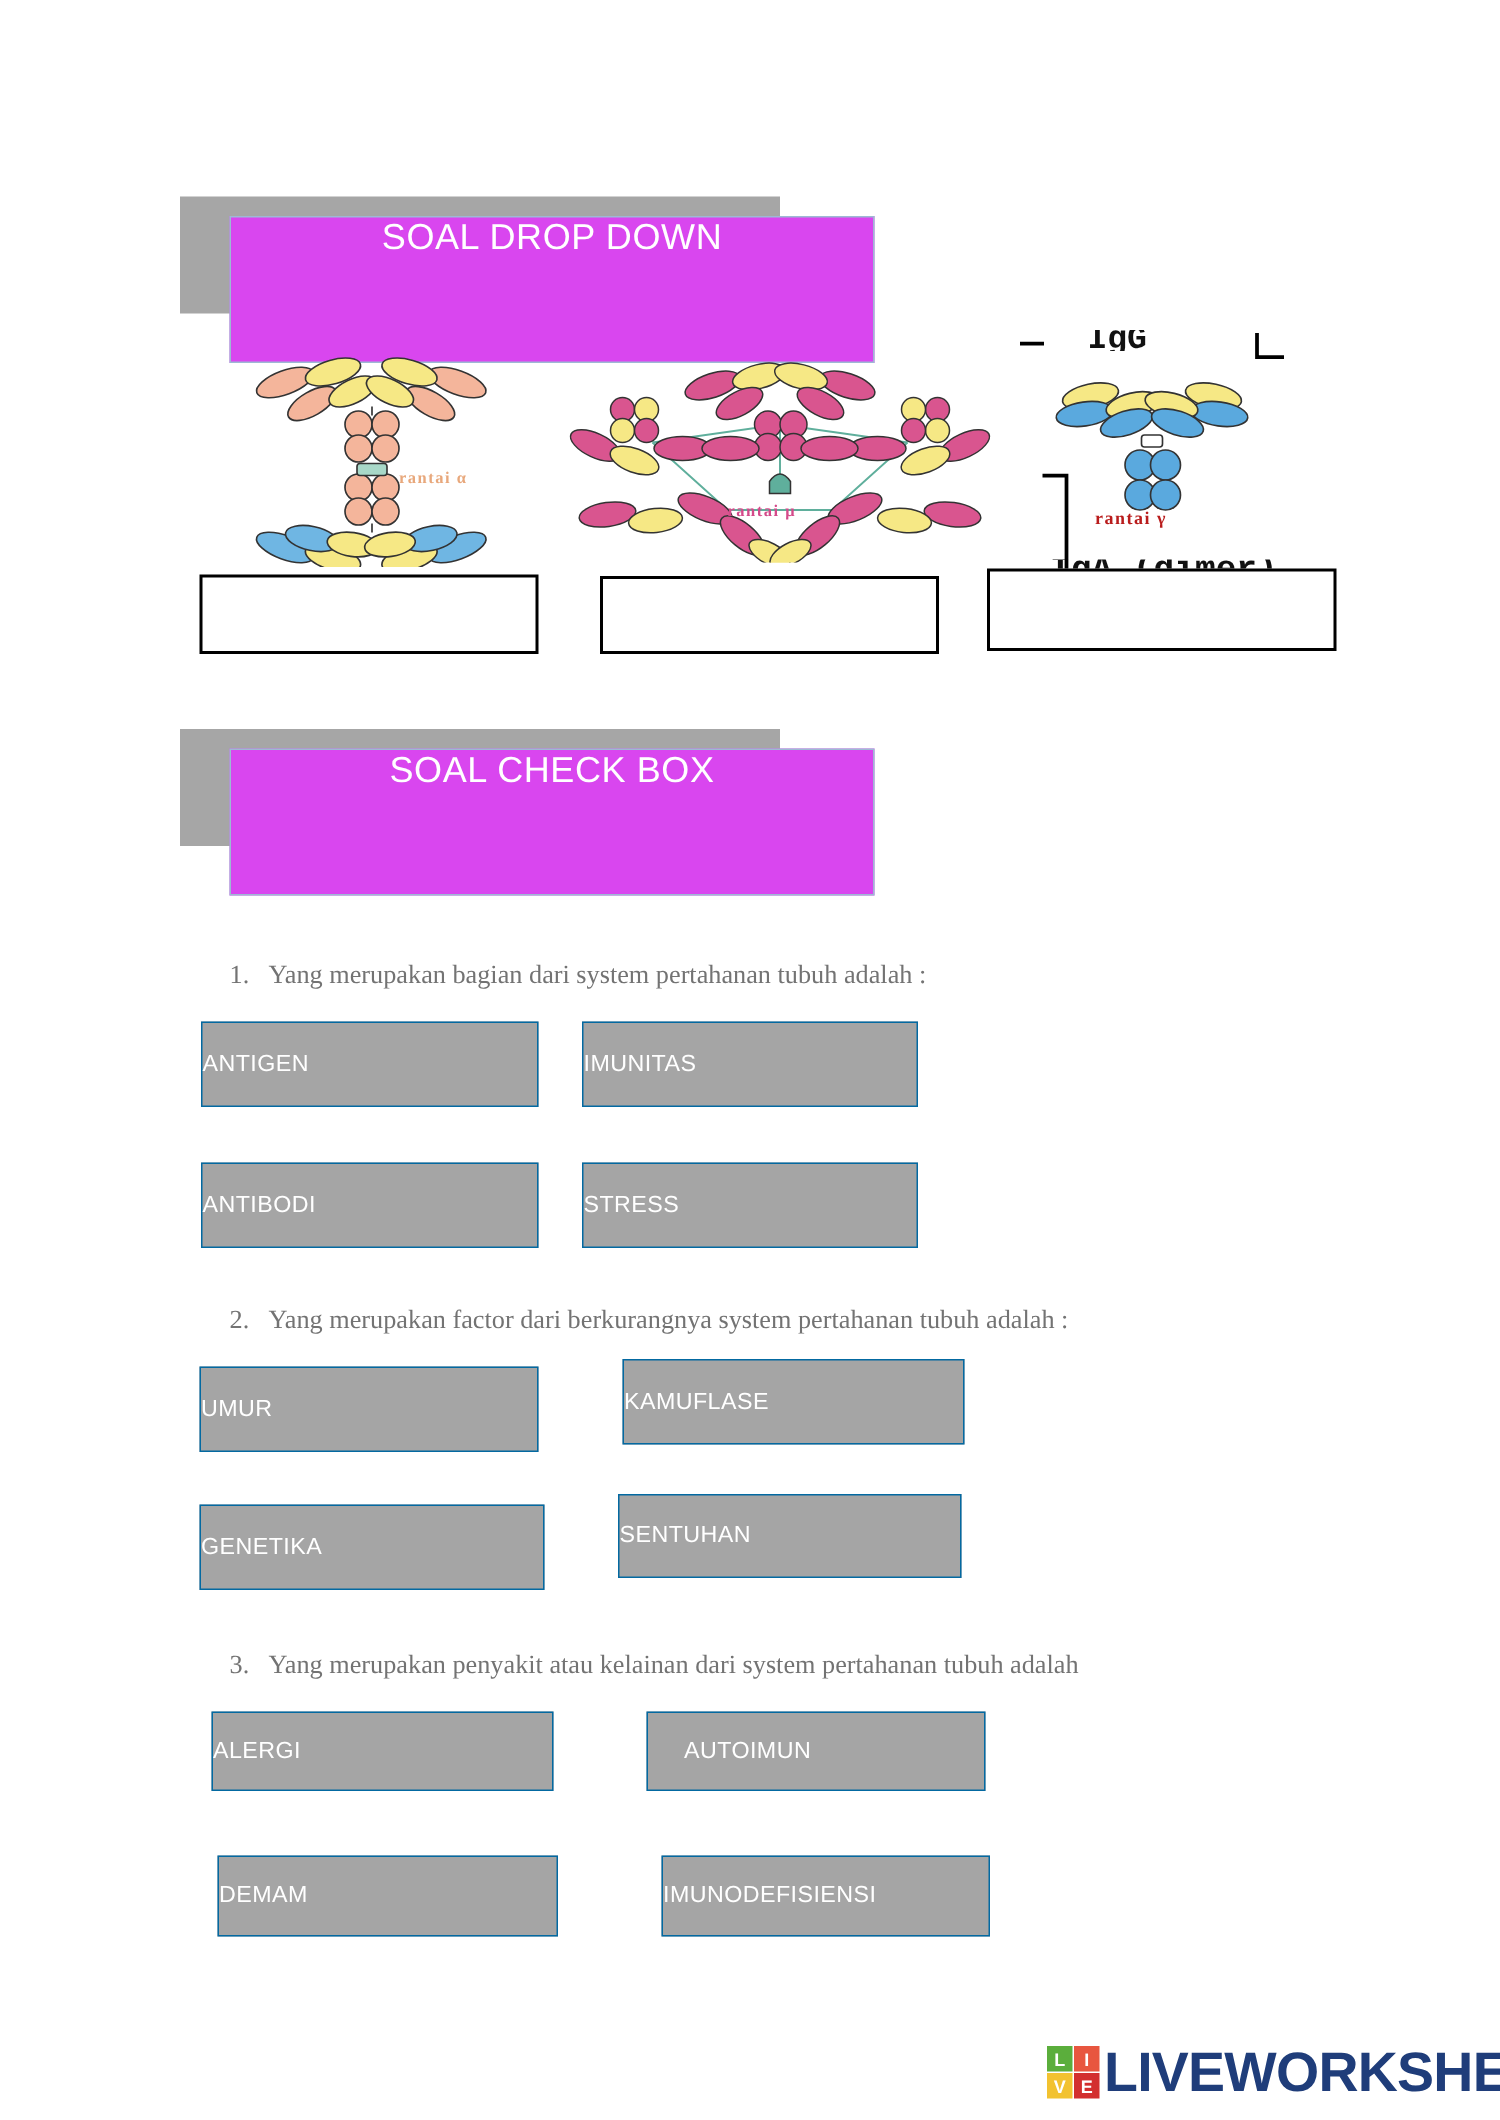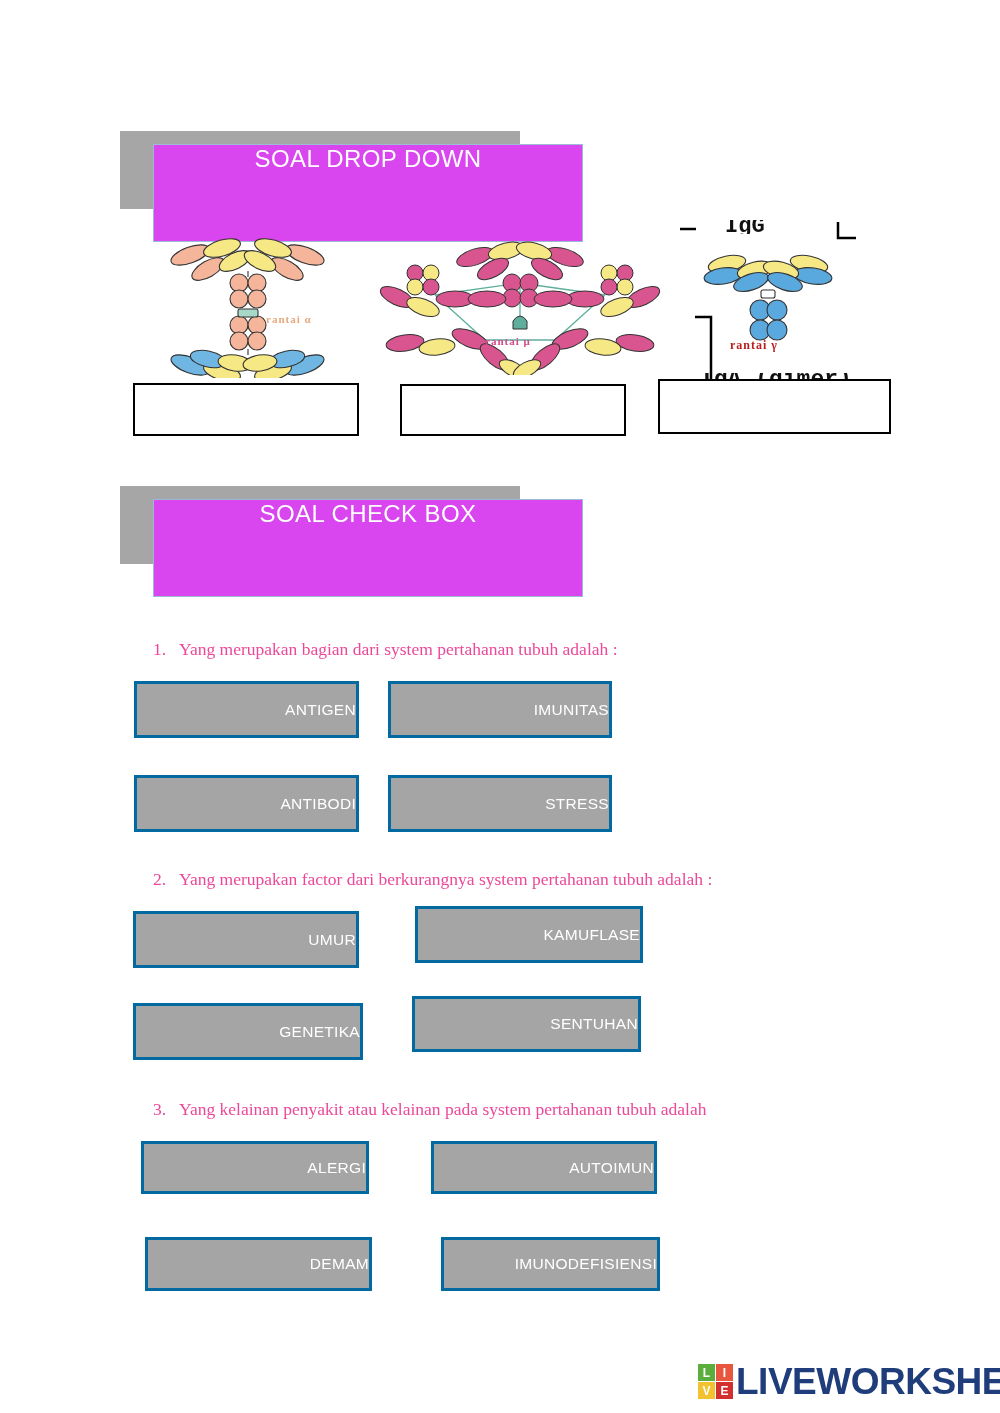--- a/index.html
+++ b/index.html
@@ -90,40 +90,40 @@
   }
   #dd-box-1 { left: 133px; top: 383px; width: 226px; height: 53px; }
   #dd-box-2 { left: 400px; top: 384px; width: 226px; height: 52px; }
   #dd-box-3 { left: 658px; top: 379px; width: 233px; height: 55px; }
 
   
   .question {
     position: absolute;
     font-family: "Liberation Serif", serif;
     font-size: 17.5px;
-    color: #ec4899;
+    color: #737373;
     white-space: nowrap;
   }
   .q-num {
     display: inline-block;
     width: 26px;
   }
   #question-1 { left: 153px; top: 639px; }
   #question-2 { left: 153px; top: 869px; }
   #question-3 { left: 153px; top: 1099px; }
 
   
   .opt {
     position: absolute;
     background: #A5A5A5;
-    border: 3px solid #0369a1;
+    border: 1px solid #0369a1;
     box-sizing: border-box;
     display: flex;
     align-items: center;
-    justify-content: flex-end;
+    justify-content: flex-start;
   }
   .opt-label {
     color: #ffffff;
     font-size: 15.5px;
     font-family: "Liberation Sans", sans-serif;
     letter-spacing: 0.3px;
   }
 
   
   #opt-1-0 { left: 134px; top: 681px; width: 225px; height: 57px; }
@@ -363,21 +363,21 @@
   <span class="opt-label">KAMUFLASE</span>
 </div>
 <div class="opt" id="opt-2-2">
   <span class="opt-label">GENETIKA</span>
 </div>
 <div class="opt" id="opt-2-3">
   <span class="opt-label">SENTUHAN</span>
 </div>
 
 <div class="question" id="question-3">
-  <span class="q-num">3.</span><span>Yang kelainan penyakit atau kelainan pada system pertahanan tubuh adalah</span>
+  <span class="q-num">3.</span><span>Yang merupakan penyakit atau kelainan dari system pertahanan tubuh adalah</span>
 </div>
 <div class="opt" id="opt-3-0">
   <span class="opt-label">ALERGI</span>
 </div>
 <div class="opt" id="opt-3-1">
   <span class="opt-label">AUTOIMUN</span>
 </div>
 <div class="opt" id="opt-3-2">
   <span class="opt-label">DEMAM</span>
 </div>

